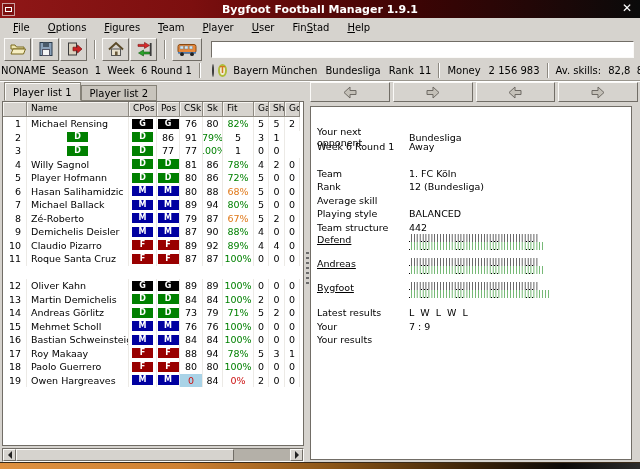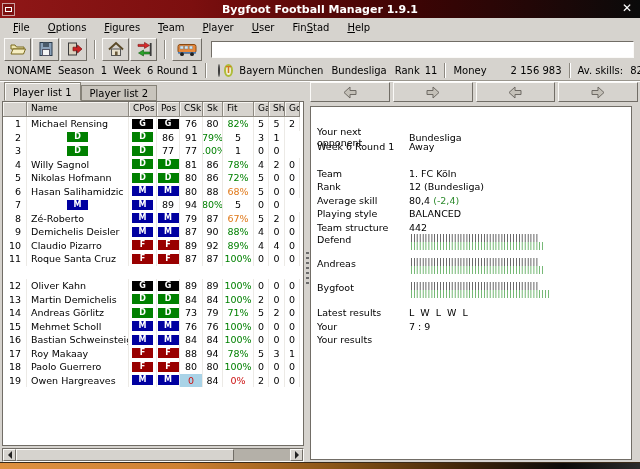--- a/index.html
+++ b/index.html
@@ -26,21 +26,21 @@
   .toolbar { position:absolute; left:0; top:37px; width:640px; height:24px; display:flex; align-items:center; padding:0 4px; }
   .raised { background:#d6d3ce; border:1px solid; border-color:#fbfaf8 #716d66 #716d66 #fbfaf8; }
   .tbtn { width:27px; height:23px; display:flex; align-items:center; justify-content:center; margin-right:1px; }
   .tsep { width:2px; height:19px; border-left:1px solid #8d8981; border-right:1px solid #fff; margin:0 6px; }
   .entry { flex:1; height:17px; margin-left:8px; margin-right:2px; background:#fff;
     border:1px solid; border-color:#716d66 #fbfaf8 #fbfaf8 #716d66; font-size:10px; padding:0 3px;
     font-family:"DejaVu Sans","Liberation Sans",sans-serif; }
 
   
   .statusbar { position:absolute; left:0; top:61px; width:640px; height:20px; display:flex; align-items:center;
-    padding-left:7px; border-bottom:1px solid #9a968e; box-shadow:0 1px 0 #fff; }
+    padding-left:1px; border-bottom:1px solid #9a968e; box-shadow:0 1px 0 #fff; }
   .sb-text { white-space:pre; }
   .sb-sep { width:2px; height:15px; border-left:1px solid #8d8981; border-right:1px solid #fff; margin:0 7px; }
   .circ1 { width:13px; height:13px; border-radius:50%; margin:0 2px 0 4px; border:1px solid #3a3a3a;
     background:conic-gradient(#c85a5a 0 115deg,#6a5ab8 115deg 195deg,#3da03d 195deg 360deg); }
   .circ2 { width:13px; height:13px; border-radius:50%; margin:0 6px 0 2px; border:2px solid #aebc3a; background:#f3eed6;
     display:flex; align-items:center; justify-content:center; color:#d27a1e; font-size:8px; font-weight:bold; line-height:1; }
 
   
   .left-pane { position:absolute; left:2px; top:82px; width:304px; height:380px; }
   .tabs { display:flex; height:19px; align-items:flex-end; padding-left:2px; }
@@ -79,21 +79,21 @@
     background:repeating-linear-gradient(#6a6a6a 0 2px,transparent 2px 5px); }
 
   
   .right-pane { position:absolute; left:310px; top:82px; width:328px; height:380px; }
   .nav-row { display:flex; height:20px; gap:3px; }
   .nav-btn { flex:1; display:flex; align-items:center; justify-content:center; }
   .info-frame { position:absolute; left:0; top:24px; width:322px; height:354px; background:#fff;
     border:1px solid #716d66; padding:19px 0 0 6px; overflow:hidden; }
   .irow { display:grid; grid-template-columns:92px 1fr; height:13.5px; align-items:center; font-size:9.5px; }
   .irow.spacer { height:13.5px; }
-  .irow.bars { height:24px; align-items:start; }
+  .irow.bars { height:24px; align-items:start;text-decoration:underline; }
   .ival { white-space:pre; }
   .extra { }
   .barline { display:block; height:8px; line-height:8px; font-family:"DejaVu Sans Mono","Liberation Mono",monospace;
     font-size:8px; letter-spacing:-1.9px; overflow:hidden; white-space:nowrap; }
 
   
   .desktop-strip { position:absolute; left:0; top:462px; width:640px; height:7px;
     border-top:1px solid #3a2a18;
     background:linear-gradient(90deg,#df9140 0%,#cf8132 28%,#8a5517 52%,#3a2208 74%,#0c0a08 88%,#2b2b2b 100%); }
 </style>
@@ -175,21 +175,21 @@
     <span class="sb-text">NONAME  Season  1  Week  6 Round 1</span>
     <span class="sb-sep"></span>
     <span class="circ1"></span>
     <span class="circ2">T</span>
     <span class="sb-text">Bayern München</span>
     <span class="sb-text" style="margin-left:8px">Bundesliga</span>
     <span class="sb-text" style="margin-left:8px">Rank</span>
     <span class="sb-text" style="margin-left:5px">11</span>
     <span class="sb-sep"></span>
     <span class="sb-text">Money</span>
-    <span class="sb-text" style="margin-left:24px">2 156 983</span>
+    <span class="sb-text" style="margin-left:8px">2 156 983</span>
     <span class="sb-sep"></span>
     <span class="sb-text">Av. skills:</span>
     <span class="sb-text" style="margin-left:7px">82,8  85,9</span>
   </div>
 
   <div class="left-pane">
     <div class="tabs">
       <div class="tab active">Player list 1</div>
       <div class="tab">Player list 2</div>
     </div>
@@ -264,21 +264,21 @@
             </div>
             <div class="td ctr">81</div>
             <div class="td ctr">86</div>
             <div class="td ctr fit-ok">78%</div>
             <div class="td ctr">4</div>
             <div class="td ctr">2</div>
             <div class="td ctr">0</div>
           </div>
           <div class="tr">
             <div class="td num">5</div>
-            <div class="td nm">Nikolas Hofmann</div>
+            <div class="td nm">Player Hofmann</div>
             <div class="td ctr">
               <span class="badge" style="background: rgb(0, 128, 0);">D</span>
             </div>
             <div class="td ctr">
               <span class="badge" style="background: rgb(0, 128, 0);">D</span>
             </div>
             <div class="td ctr">80</div>
             <div class="td ctr">86</div>
             <div class="td ctr fit-ok">72%</div>
             <div class="td ctr">5</div>
@@ -296,20 +296,21 @@
             </div>
             <div class="td ctr">80</div>
             <div class="td ctr">88</div>
             <div class="td ctr fit-warn">68%</div>
             <div class="td ctr">5</div>
             <div class="td ctr">0</div>
             <div class="td ctr">0</div>
           </div>
           <div class="tr">
             <div class="td num">7</div>
+            <div class="td nm">Michael Ballack</div>
             <div class="td ctr">
               <span class="badge" style="background: rgb(0, 0, 160);">M</span>
             </div>
             <div class="td ctr">
               <span class="badge" style="background: rgb(0, 0, 160);">M</span>
             </div>
             <div class="td ctr">89</div>
             <div class="td ctr">94</div>
             <div class="td ctr fit-ok">80%</div>
             <div class="td ctr">5</div>
@@ -560,21 +561,20 @@
         <div class="irow">
           <span>Team</span>
           <span class="ival">1. FC Köln</span>
         </div>
         <div class="irow">
           <span>Rank</span>
           <span class="ival">12 (Bundesliga)</span>
         </div>
         <div class="irow">
           <span>Average skill</span>
-          <span class="ival">80,4 <span class="extra" style="color: rgb(46, 139, 46);">(-2,4)</span></span>
         </div>
         <div class="irow">
           <span>Playing style</span>
           <span class="ival">BALANCED</span>
         </div>
         <div class="irow">
           <span>Team structure</span>
           <span class="ival">442</span>
         </div>
         <div class="irow bars">

